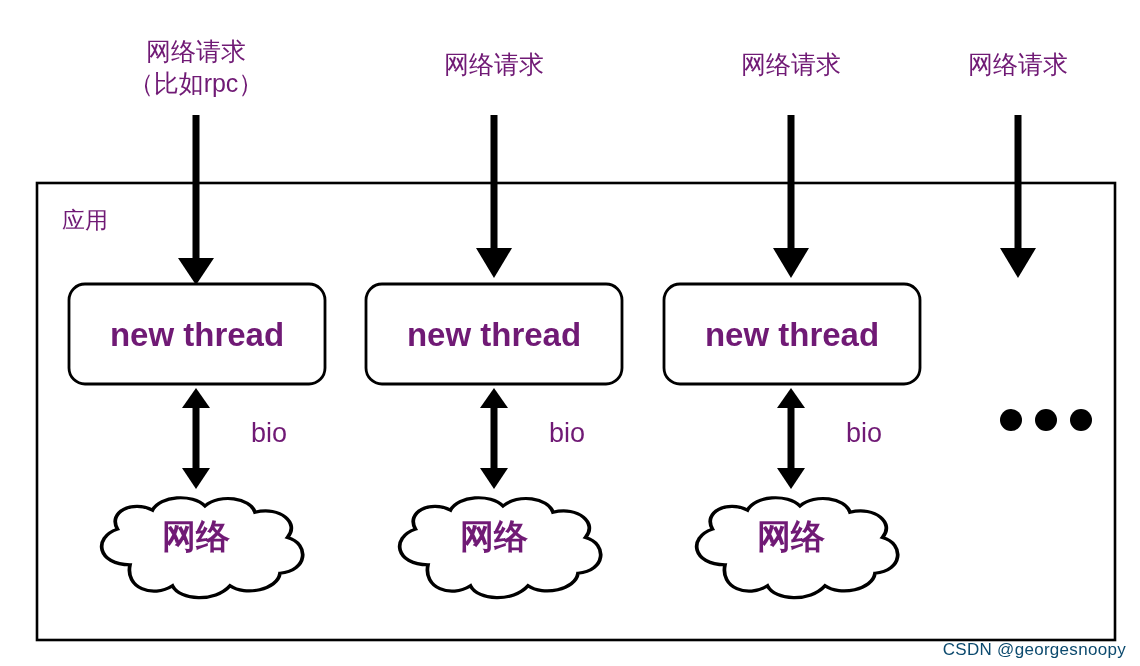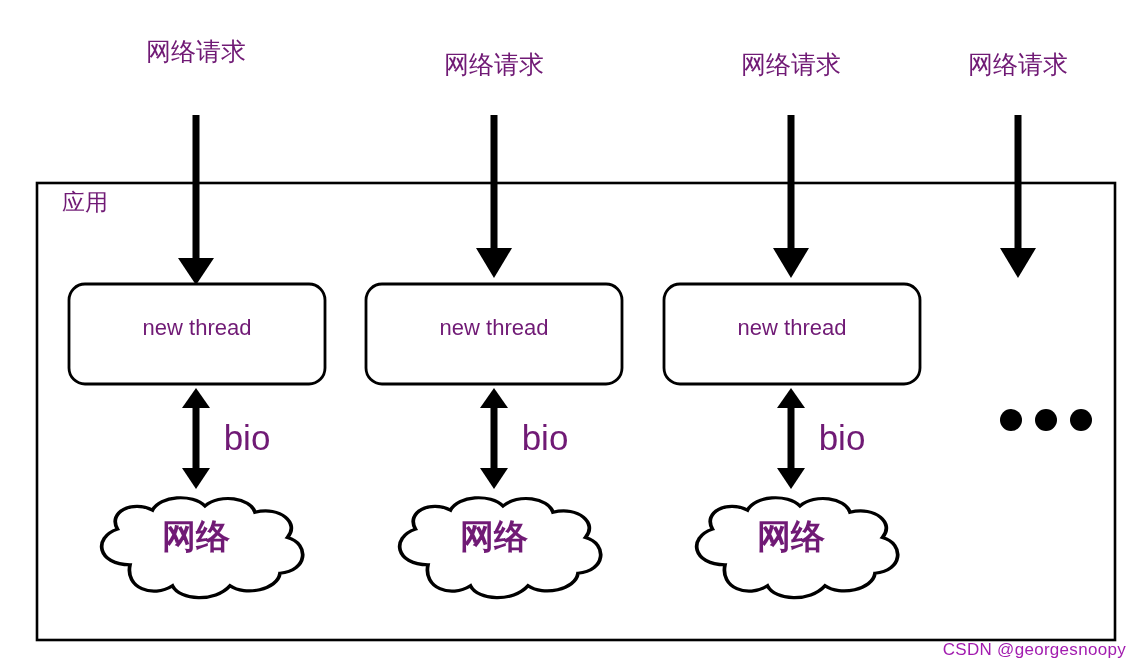--- a/index.html
+++ b/index.html
@@ -32,44 +32,45 @@
     line-height: 1.28;
     font-size: 25px;
     color: #701a75;
   }
   .req-label {
     width: 300px;
   }
   .app-label {
     font-size: 23px;
     left: 62px;
-    top: 188px;
+    top: 206px;
     text-align: left;
     width: 140px;
   }
   .thread-label {
-    font-size: 22px;
+    font-size: 33px;
     width: 280px;
+    font-weight: bold;
   }
   .cloud-label {
     font-size: 34px;
     width: 240px;
     font-weight: bold;
   }
   .bio-label {
-    font-size: 35px;
+    font-size: 27px;
     width: 80px;
-    text-align: center;
+    text-align: right;
   }
   .watermark {
     position: absolute;
     right: 14px;
     bottom: 6px;
     font-size: 17px;
-    color: #a21caf;
+    color: #0c4a6e;
     letter-spacing: 0.3px;
     white-space: nowrap;
   }
 </style>
 </head>
 <body>
 
 <div id="canvas">
 
   <svg id="diagram-svg" viewBox="0 0 1140 666" xmlns="http://www.w3.org/2000/svg">
@@ -163,20 +164,21 @@
 
     <g>
       <circle cx="1011" cy="420" r="11" fill="#000000"></circle>
       <circle cx="1046" cy="420" r="11" fill="#000000"></circle>
       <circle cx="1081" cy="420" r="11" fill="#000000"></circle>
     </g>
   </svg>
 
   <div class="lbl req-label" style="left:46px; top:35px;">
     <div>网络请求</div>
+    <div>（比如rpc）</div>
   </div>
 
   <div class="lbl req-label" style="left:344px; top:48px;">
     <div>网络请求</div>
   </div>
 
   <div class="lbl req-label" style="left:641px; top:48px;">
     <div>网络请求</div>
   </div>
 

